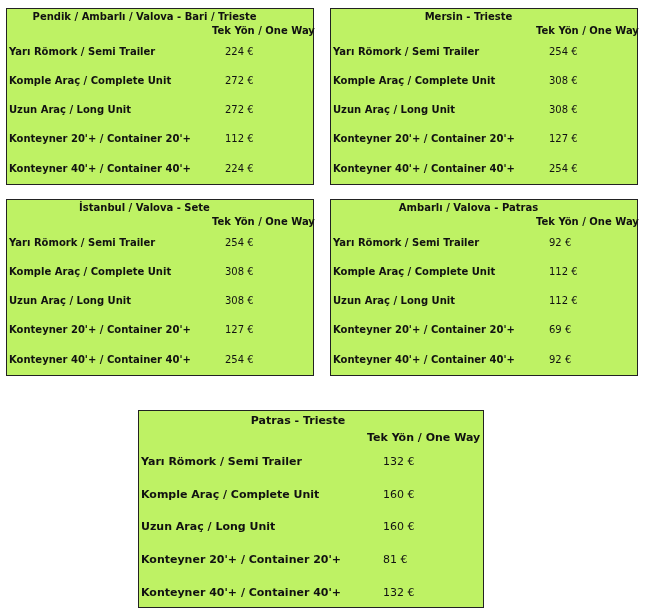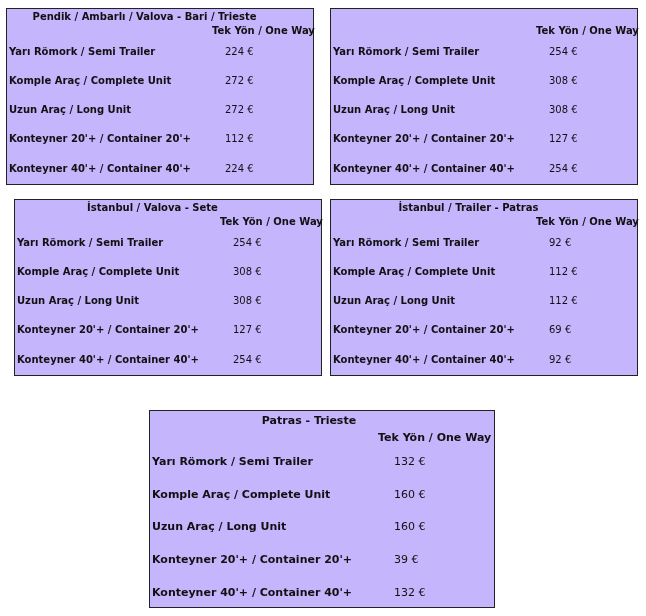--- a/index.html
+++ b/index.html
@@ -1,39 +1,39 @@
 <!DOCTYPE html>
 <html><head>
 <meta charset="utf-8">
 <style>
   html, body { margin: 0; padding: 0; background: #ffffff; }
   body { width: 646px; height: 616px; position: relative; overflow: hidden;
          font-family: "DejaVu Sans", sans-serif; color: #111; }
-  .tbl { position: absolute; border: 1px solid #222; background: #c4b5fd; box-sizing: border-box; }
+  .tbl { position: absolute; border: 1px solid #222; background: #bef264; box-sizing: border-box; }
   .tbl .title { position: absolute; left: 0; text-align: center; font-weight: bold; font-size: 10px; white-space: nowrap; }
   .tbl .colhead { position: absolute; font-weight: bold; font-size: 10px; white-space: nowrap; margin-left: 6px; }
   .tbl .row { position: absolute; left: 0; right: 0; font-size: 10px; }
   .tbl .row .label { position: absolute; left: 2px; white-space: nowrap; font-weight: bold; }
   .tbl .row .price { position: absolute; white-space: nowrap; text-align: left; width: 60px; }
 
   
   .small { width: 309px; height: 177px; }
   .small .title { top: 2px; width: 275px; }
   .small .colhead { top: 16px; left: 199px; }
   .small .row .price { left: 218px; }
   .small .r0 { top: 37px; } .small .r1 { top: 66px; } .small .r2 { top: 95px; }
   .small .r3 { top: 124px; } .small .r4 { top: 154px; }
 
   #t1 { left: 6px; top: 8px; width: 308px; }
   #t2 { left: 330px; top: 8px; width: 308px; }
-  #t3 { left: 14px; top: 199px; width: 308px; }
+  #t3 { left: 6px; top: 199px; width: 308px; }
   #t4 { left: 330px; top: 199px; width: 308px; }
 
   
-  .large { left: 149px; top: 410px; width: 346px; height: 198px; }
+  .large { left: 138px; top: 410px; width: 346px; height: 198px; }
   .large .title { top: 3px; width: 318px; font-size: 11px; }
   .large .colhead { top: 20px; left: 222px; font-size: 11px; }
   .large .row { font-size: 11px; }
   .large .row .price { left: 244px; }
   .large .r0 { top: 44px; } .large .r1 { top: 77px; } .large .r2 { top: 109px; }
   .large .r3 { top: 142px; } .large .r4 { top: 175px; }
 </style>
 </head>
 <body>
 
@@ -56,20 +56,21 @@
       <span class="label">Konteyner 20'+ / Container 20'+</span>
       <span class="price">112 €</span>
     </div>
   <div class="row r4">
       <span class="label">Konteyner 40'+ / Container 40'+</span>
       <span class="price">224 €</span>
     </div>
 </div>
 
 <div id="t2" class="tbl small">
+  <div class="title">Mersin - Trieste</div>
   <div class="colhead">Tek Yön / One Way</div>
   <div class="row r0">
       <span class="label">Yarı Römork / Semi Trailer</span>
       <span class="price">254 €</span>
     </div>
   <div class="row r1">
       <span class="label">Komple Araç / Complete Unit</span>
       <span class="price">308 €</span>
     </div>
   <div class="row r2">
@@ -105,21 +106,21 @@
       <span class="label">Konteyner 20'+ / Container 20'+</span>
       <span class="price">127 €</span>
     </div>
   <div class="row r4">
       <span class="label">Konteyner 40'+ / Container 40'+</span>
       <span class="price">254 €</span>
     </div>
 </div>
 
 <div id="t4" class="tbl small">
-  <div class="title">İstanbul / Trailer - Patras</div>
+  <div class="title">Ambarlı / Valova - Patras</div>
   <div class="colhead">Tek Yön / One Way</div>
   <div class="row r0">
       <span class="label">Yarı Römork / Semi Trailer</span>
       <span class="price">92 €</span>
     </div>
   <div class="row r1">
       <span class="label">Komple Araç / Complete Unit</span>
       <span class="price">112 €</span>
     </div>
   <div class="row r2">
@@ -146,19 +147,19 @@
   <div class="row r1">
       <span class="label">Komple Araç / Complete Unit</span>
       <span class="price">160 €</span>
     </div>
   <div class="row r2">
       <span class="label">Uzun Araç / Long Unit</span>
       <span class="price">160 €</span>
     </div>
   <div class="row r3">
       <span class="label">Konteyner 20'+ / Container 20'+</span>
-      <span class="price">39 €</span>
+      <span class="price">81 €</span>
     </div>
   <div class="row r4">
       <span class="label">Konteyner 40'+ / Container 40'+</span>
       <span class="price">132 €</span>
     </div>
 </div>
 
 </body></html>

